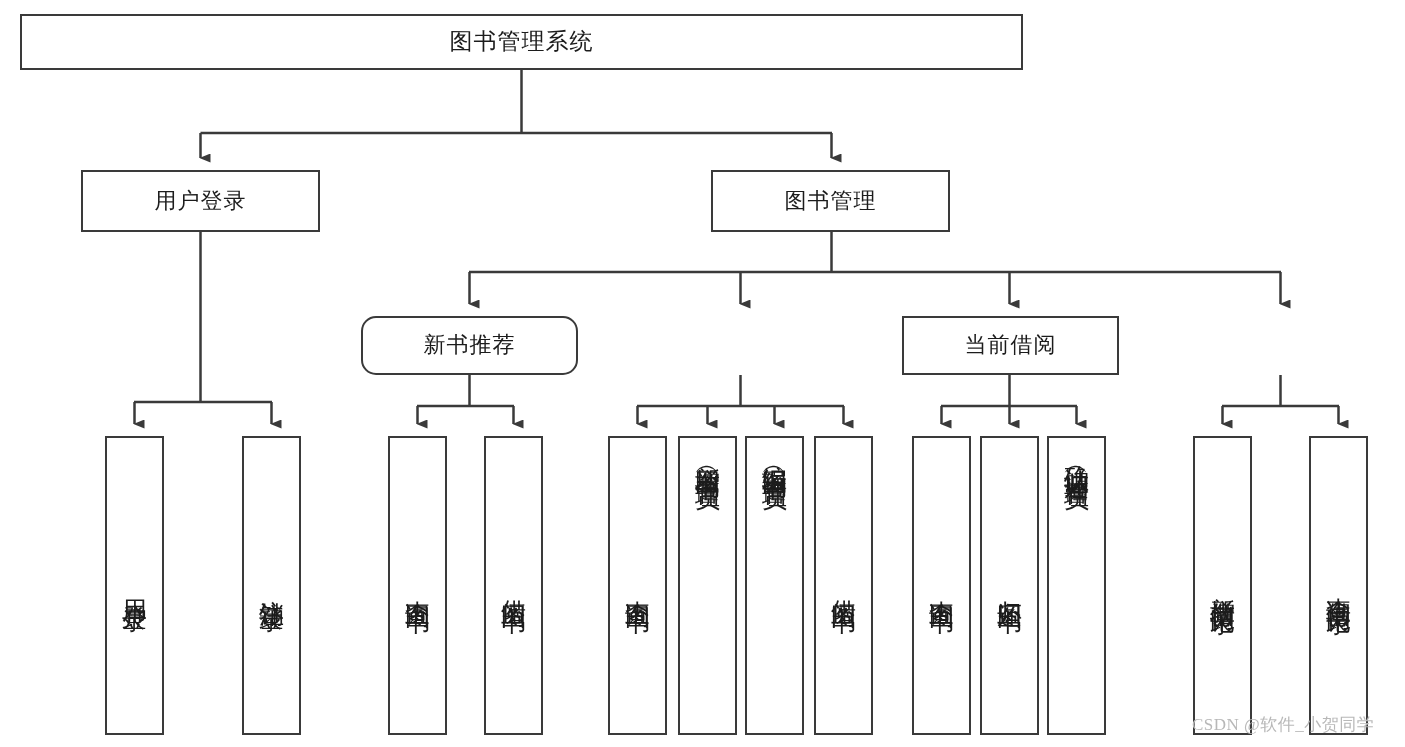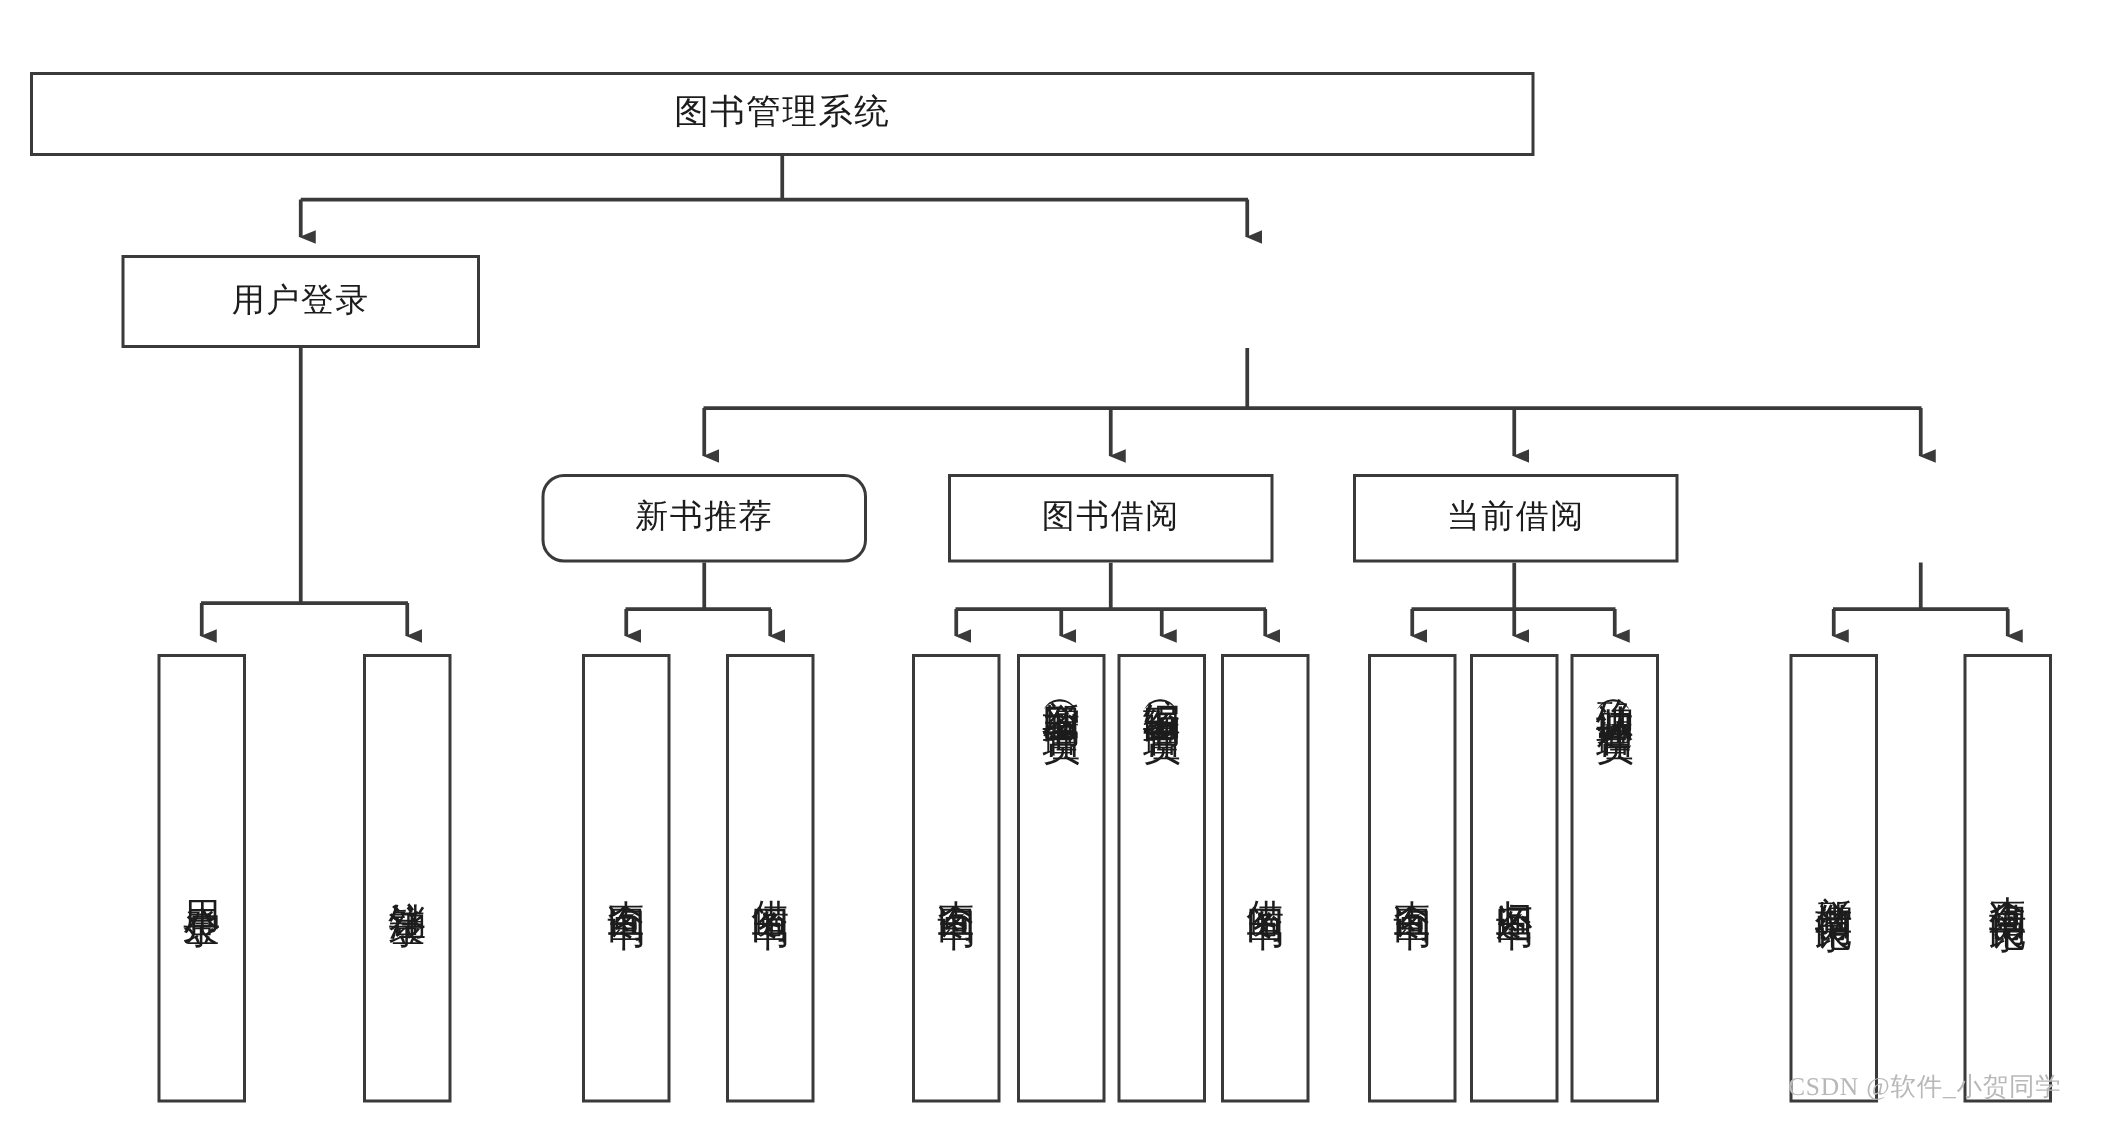--- a/index.html
+++ b/index.html
@@ -123,36 +123,36 @@
       <path d="M1009.5,406 L1009.5,424" marker-end="url(#arrowhead)"></path>
       <path d="M1076.5,406 L1076.5,424" marker-end="url(#arrowhead)"></path>
 
       <path d="M1280.5,375 L1280.5,406"></path>
       <path d="M1222,406 L1339,406"></path>
       <path d="M1222.5,406 L1222.5,424" marker-end="url(#arrowhead)"></path>
       <path d="M1338.5,406 L1338.5,424" marker-end="url(#arrowhead)"></path>
     </g>
   </svg>
 
-  <div class="node-box horizontal" id="root-node" style="left:20px; top:14px; width:1003px; height:56px;margin-top:34px;">
+  <div class="node-box horizontal" id="root-node" style="left:20px; top:14px; width:1003px; height:56px;">
     <span class="node-label">图书管理系统</span>
   </div>
 
   <div class="node-box horizontal" style="left:81px; top:170px; width:239px; height:62px;">
     <span class="node-label">用户登录</span>
   </div>
 
+  <div class="node-box horizontal" style="left:711px; top:170px; width:239px; height:62px;">
+    <span class="node-label">图书管理</span>
+  </div>
 
   <div class="node-box horizontal" style="left:361px; top:316px; width:217px; height:59px;border-radius:15px;">
     <span class="node-label">新书推荐</span>
   </div>
 
-  <div class="node-box horizontal" style="left:632px; top:316px; width:217px; height:59px;">
-    <span class="node-label">图书借阅</span>
-  </div>
 
   <div class="node-box horizontal" style="left:902px; top:316px; width:217px; height:59px;">
     <span class="node-label">当前借阅</span>
   </div>
 
 
   <div class="node-box vertical centered" style="left:105px; top:436px; width:59px; height:299px;">
     <span class="node-label">用户登录</span>
   </div>
 

